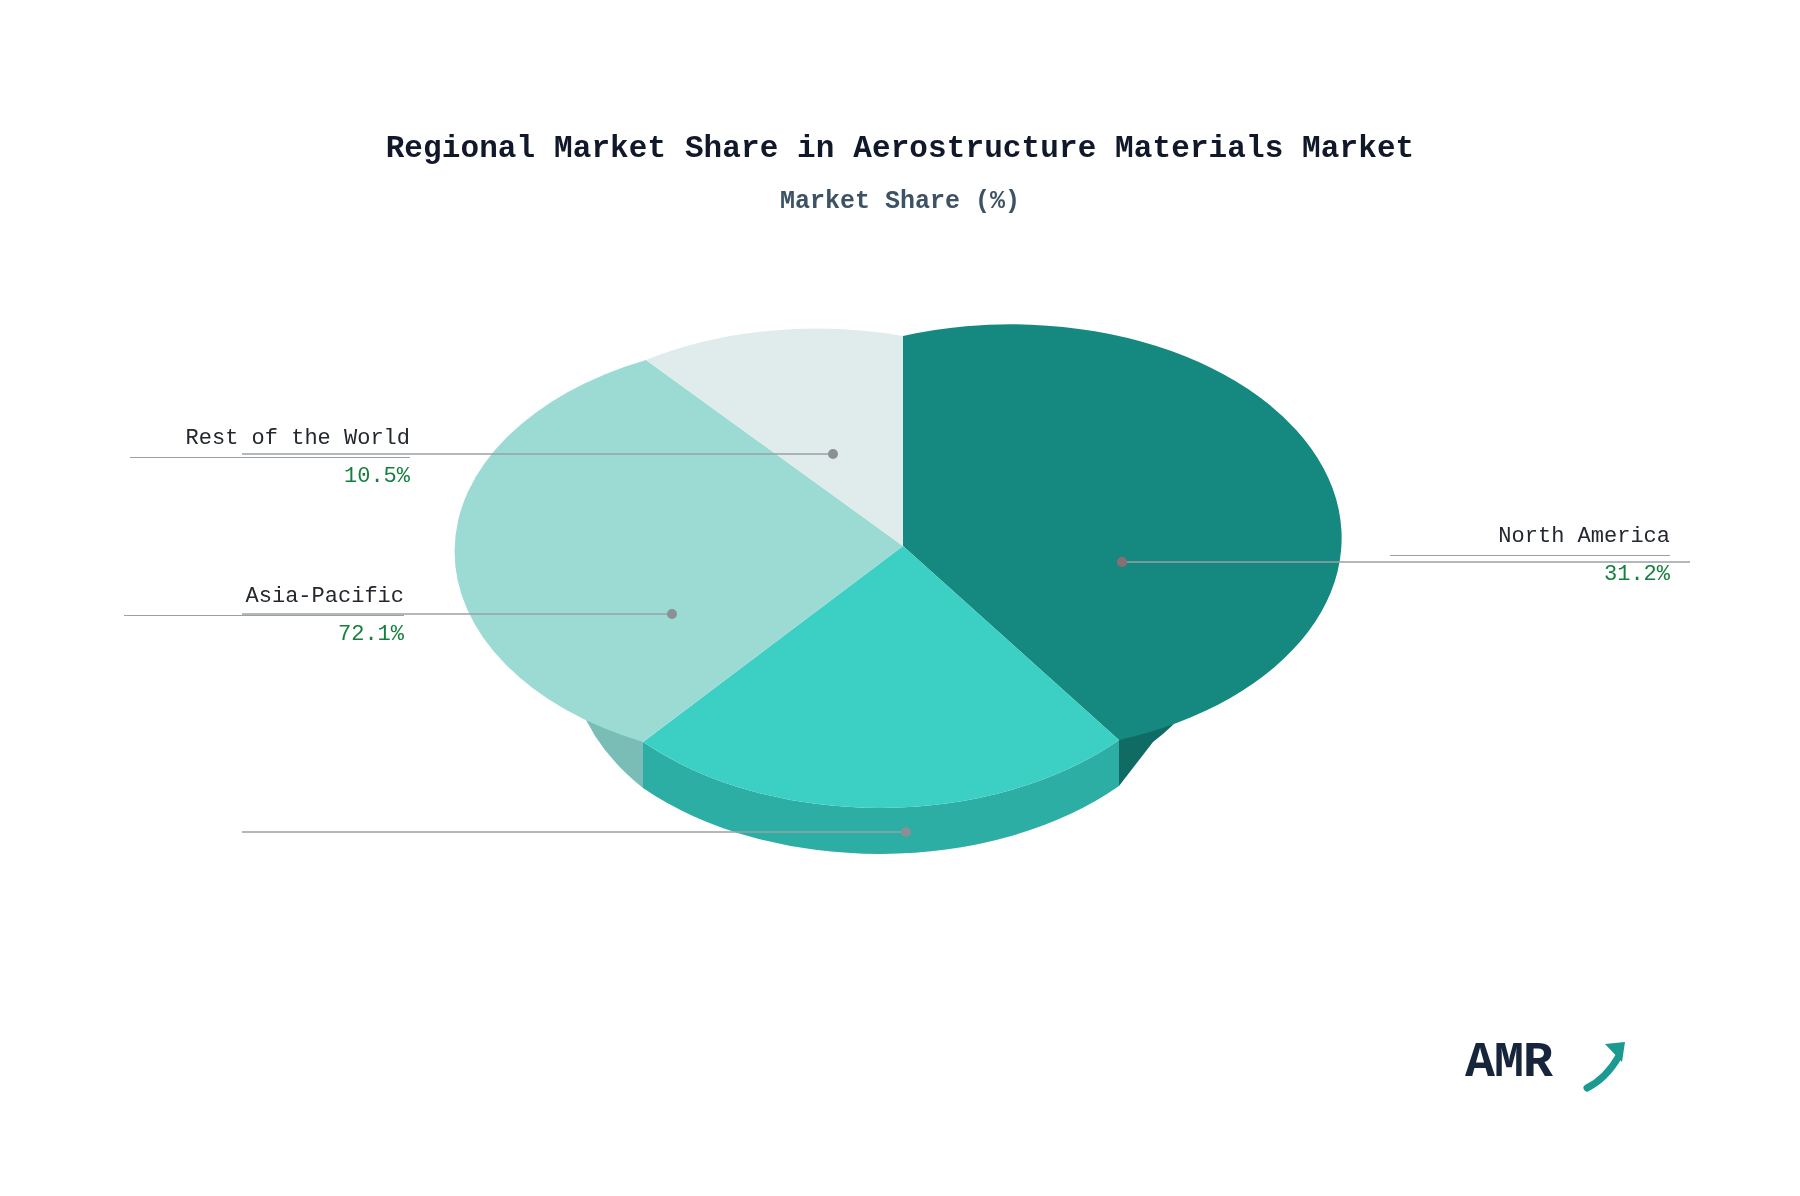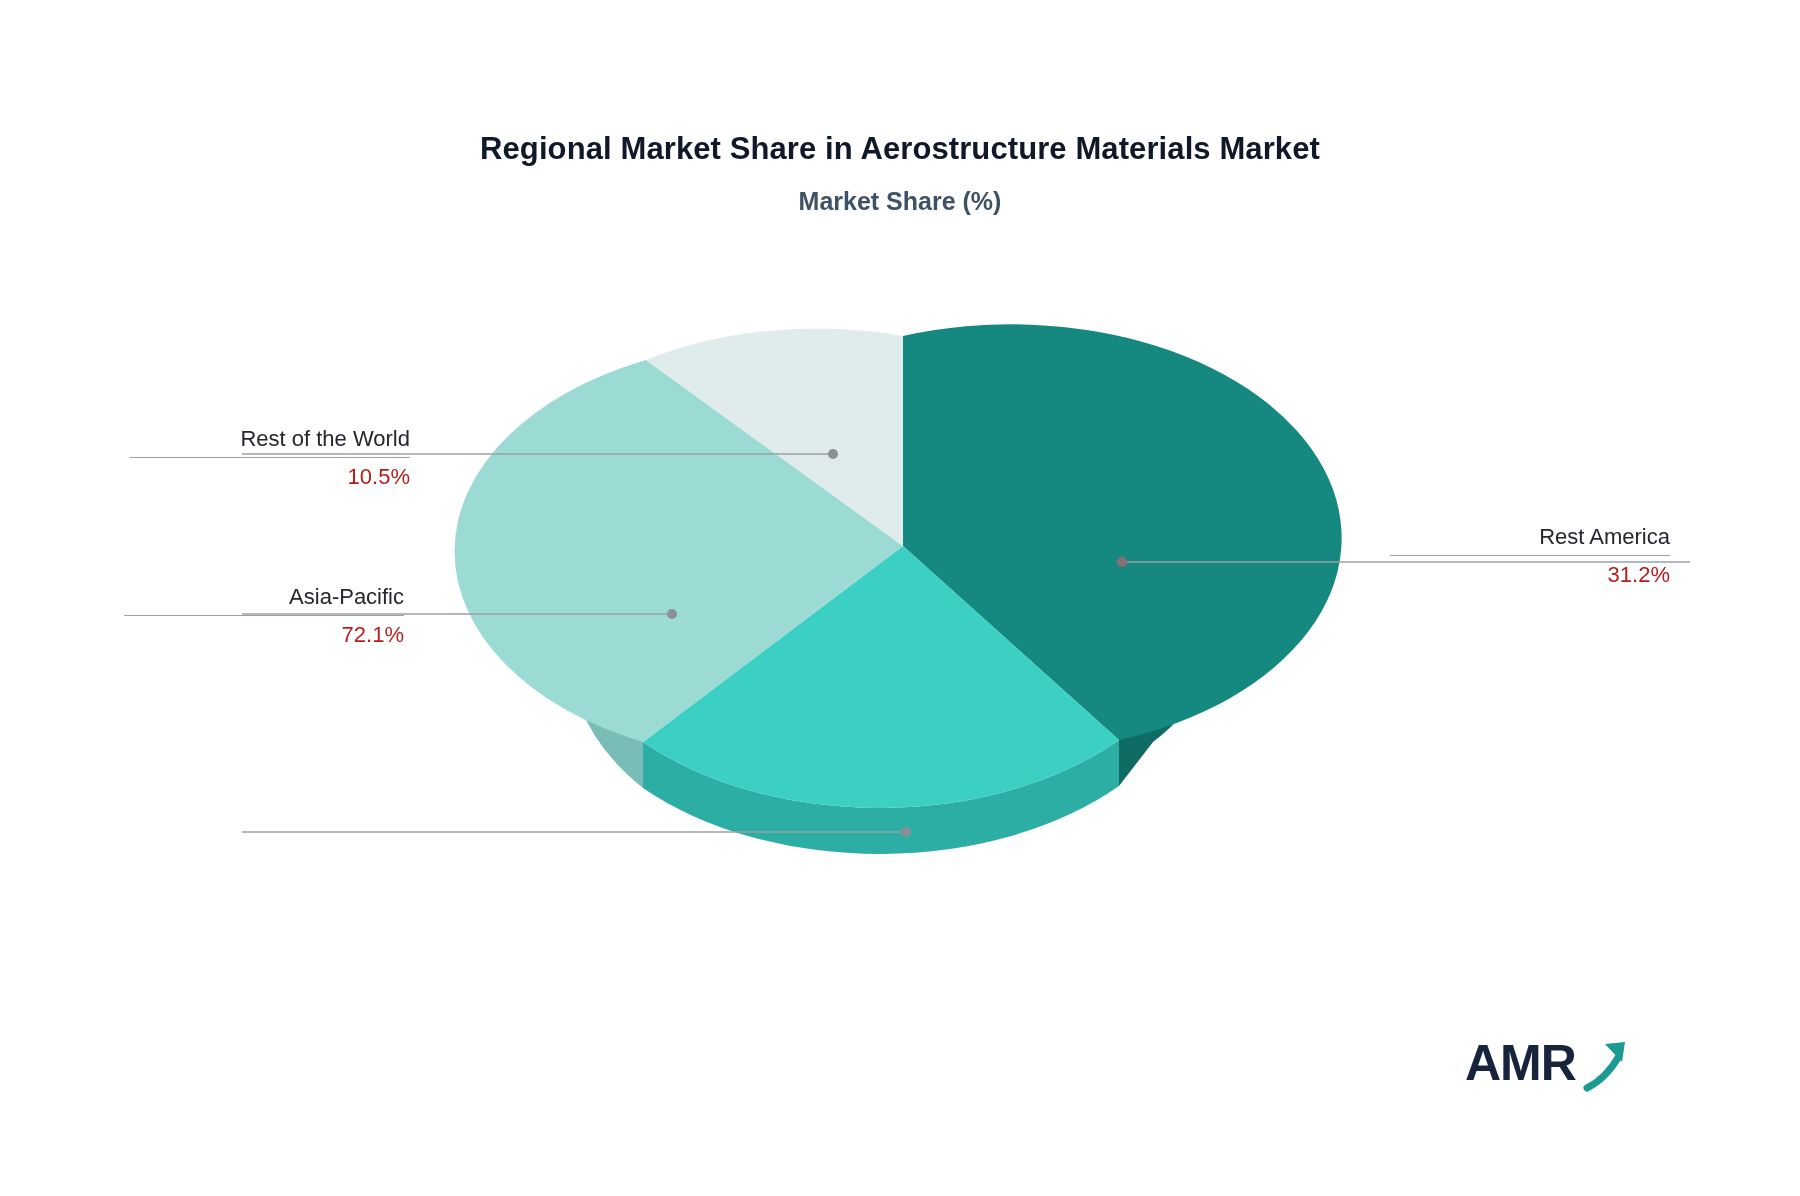--- a/index.html
+++ b/index.html
@@ -11,20 +11,21 @@
     width: 1800px;
     height: 1196px;
     font-family: "Liberation Sans", sans-serif;
     overflow: hidden;
   }
   #chart-root {
     position: relative;
     width: 1436px;
     height: 1196px;
     background: #ffffff;
+    font-family: Liberation Mono, monospace;
   }
 
   
   #chart-title {
     position: absolute;
     top: 132px;
     left: 0;
     width: 1800px;
     text-align: center;
     font-size: 31px;
@@ -66,21 +67,21 @@
     white-space: nowrap;
   }
   .callout .cl-rule {
     height: 1px;
     background: #9aa0a6;
     margin: 3px 0 4px 0;
     width: 100%;
   }
   .callout .cl-value {
     font-size: 22px;
-    color: #b91c1c;
+    color: #15803d;
     line-height: 1.35;
     white-space: nowrap;
   }
   .callout.left { text-align: right; }
   .callout.right { text-align: right; }
 
   #callout-rest   { left: 130px;  top: 424px; width: 280px; }
   #callout-asia   { left: 124px;  top: 582px; width: 280px; }
   #callout-europe { left: 130px;  top: 800px; width: 280px; }
   #callout-na     { left: 1390px; top: 522px; width: 280px; }
@@ -160,21 +161,21 @@
   </div>
 
   <div class="callout left" id="callout-asia">
     <div class="cl-name">Asia-Pacific</div>
     <div class="cl-rule"></div>
     <div class="cl-value">72.1%</div>
   </div>
 
 
   <div class="callout right" id="callout-na">
-    <div class="cl-name">Rest America</div>
+    <div class="cl-name">North America</div>
     <div class="cl-rule"></div>
     <div class="cl-value">31.2%</div>
   </div>
 
   <div id="amr-logo">
     <div class="amr-text">AMR</div>
     <svg width="190" height="70" viewBox="0 0 190 70">
       <path d="M 122 58 C 134 52 146 40 154 26" stroke="#1a9a90" stroke-width="7" fill="none" stroke-linecap="round"></path>
       <path d="M 140 14 L 160 12 L 157 32 Z" fill="#1a9a90"></path>
     </svg>

